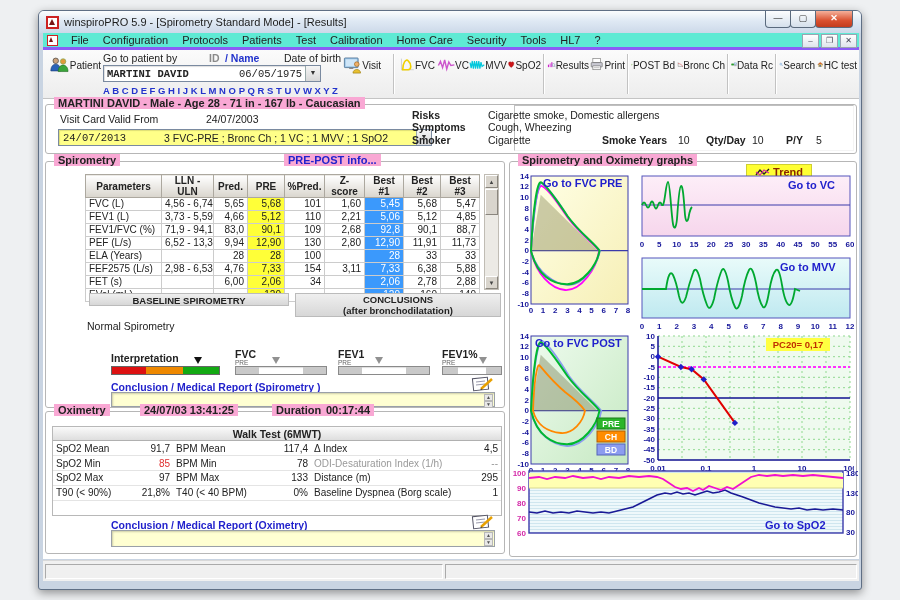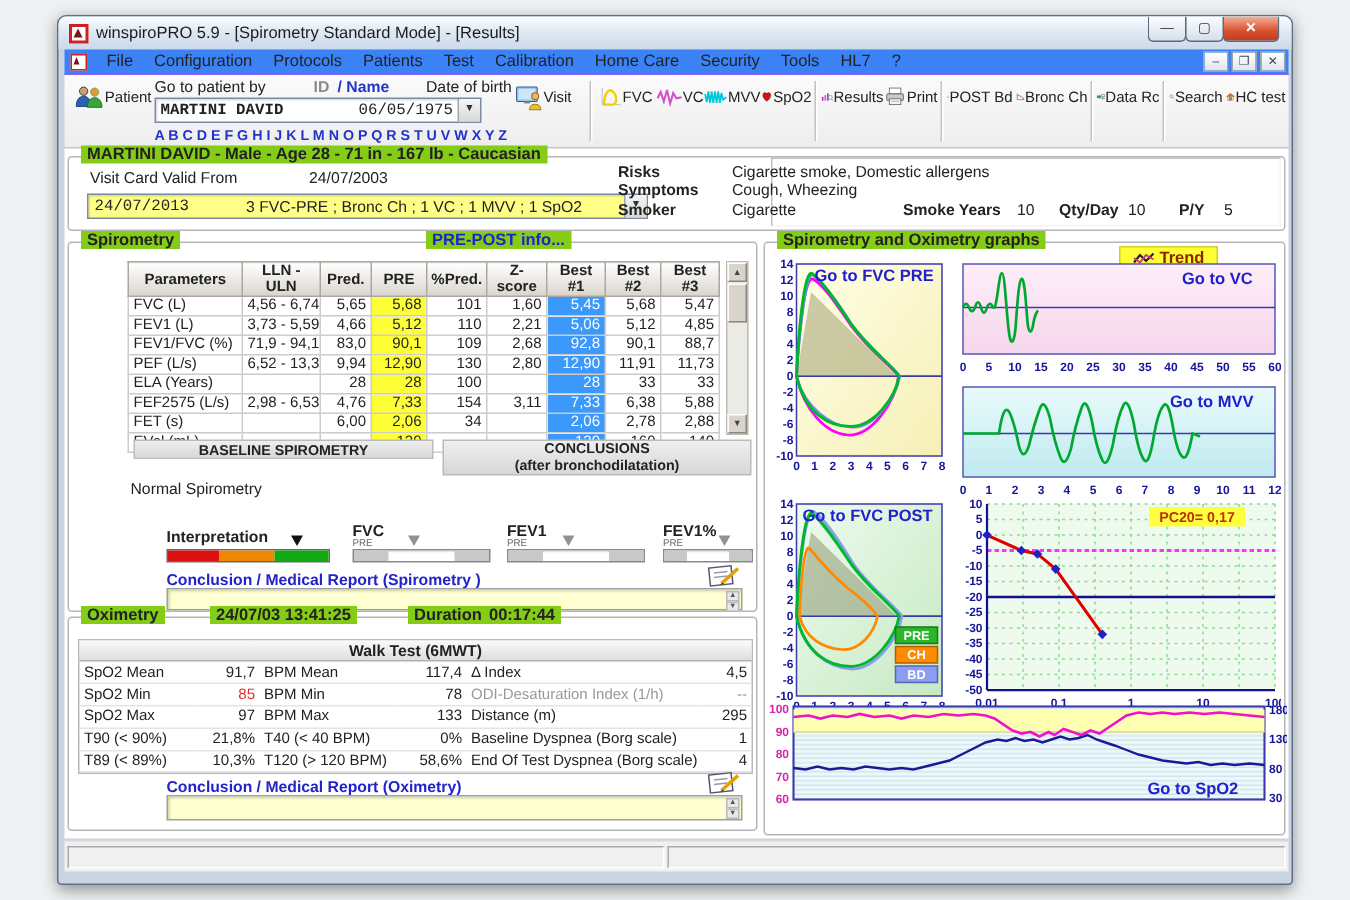--- a/index.html
+++ b/index.html
@@ -18,22 +18,22 @@
              position:relative; }
   .app-ico::after { content:""; position:absolute; left:1px; top:1px; border-left:3px solid transparent;
              border-right:3px solid transparent; border-bottom:6px solid #7a1515; }
   .title { font-size:11px; color:#1c1c1c; }
   .winbtns { position:absolute; right:8px; top:0; display:flex; }
   .wbtn { width:26px; height:17px; border:1px solid #5a6a7d; border-top:none; border-radius:0 0 4px 4px;
           background:linear-gradient(#fcfdfe,#d5e0ec); font-size:9px; line-height:15px; text-align:center;
           color:#333; margin-left:-1px; }
   .wbtn.close { width:38px; background:linear-gradient(#f5b09a,#d9502f 60%,#c33c1e); color:#fff; font-weight:bold; }
 
-  .menubar { position:absolute; left:4px; top:22px; width:816px; height:17px; background:#3b82f6;
-             border-bottom:1px solid #8b5cf6; display:flex; align-items:center; }
+  .menubar { position:absolute; left:4px; top:22px; width:816px; height:17px; background:#5eead4;
+             border-bottom:3px solid #8b5cf6; display:flex; align-items:center; }
   .mico { width:11px; height:11px; border:1.5px solid #c22; background:#fff; margin:0 6px 0 4px; position:relative;}
   .mico::after { content:""; position:absolute; left:1px; top:1px; border-left:2.5px solid transparent;
              border-right:2.5px solid transparent; border-bottom:5px solid #7a1515; }
   .mi { padding:0 7px; height:17px; line-height:17px; }
   .mdibtns { position:absolute; right:2px; top:1px; display:flex; }
   .mdib { width:17px; height:14px; border:1px solid #9aa4b2; background:linear-gradient(#fff,#dfe5ec);
           font-size:8px; line-height:12px; text-align:center; color:#445; margin-left:2px; }
 
   .toolbar { position:absolute; left:4px; top:39px; width:816px; height:49px;
              background:linear-gradient(#fbfbfb,#ededed); border-bottom:1px solid #c4c4c4; }
@@ -53,21 +53,21 @@
 
   .client { position:absolute; left:4px; top:88px; width:816px; height:460px; background:#fff; }
   .statusbar { position:absolute; left:4px; top:549px; width:816px; height:21px; background:#f0f0f0;
                border-top:1px solid #d8d8d8; display:flex; }
   .spanel { height:15px; margin-top:3px; border:1px solid; border-color:#aaa #fff #fff #aaa; }
   .sp1 { width:398px; margin-left:2px; }
   .sp2 { flex:1; margin:3px 2px 0 2px; }
 
   
   .fs { position:absolute; border:1px solid #b6b6b6; border-radius:3px; background:#fff; }
-  .fs-legend { position:absolute; top:-8px; left:8px; background:#84cc16; padding:0 4px;
+  .fs-legend { position:absolute; top:-8px; left:8px; background:#f9a8d4; padding:0 4px;
                font-weight:bold; font-size:11px; white-space:nowrap; }
   .bluelink { color:#2222cc; font-weight:bold; }
 
   
   .pfield { font-size:10.5px; position:absolute; white-space:nowrap; }
   .riskbox { position:absolute; left:468px; top:0px; width:340px; height:46px;
              border:1px solid; border-color:#c0c0c0 #f4f4f4 #f4f4f4 #c0c0c0; }
   .ycombo { position:absolute; left:12px; top:24px; width:374px; height:17px; background:#ffff88;
             border:1px solid #7a8aa0; box-shadow:inset 1px 1px 1px #00000022; }
   .ycombo .vd { position:absolute; left:4px; top:2px; font-family:"Liberation Mono",monospace; font-size:10.5px; }
@@ -531,28 +531,20 @@
                 <td class="c4">Distance (m)</td>
                 <td class="c5">295</td>
               </tr>
               <tr>
                 <td class="c0">T90 (&lt; 90%)</td>
                 <td class="c1">21,8%</td>
                 <td class="c2">T40 (&lt; 40 BPM)</td>
                 <td class="c3">0%</td>
                 <td class="c4">Baseline Dyspnea (Borg scale)</td>
                 <td class="c5">1</td>
-              </tr>
-              <tr>
-                <td class="c0">T89 (&lt; 89%)</td>
-                <td class="c1">10,3%</td>
-                <td class="c2">T120 (&gt; 120 BPM)</td>
-                <td class="c3">58,6%</td>
-                <td class="c4">End Of Test Dyspnea (Borg scale)</td>
-                <td class="c5">4</td>
               </tr>
             </tbody>
       </table>
     </div>
     <span class="bluelink" style="position:absolute;left:65px;top:107px;font-size:10.5px;">Conclusion / Medical Report (Oximetry)</span>
     <div class="ybox" style="left:65px;top:118px;width:384px;height:17px;">
       <div class="spin">
             <div>▲</div>
             <div>▼</div>
           </div>

